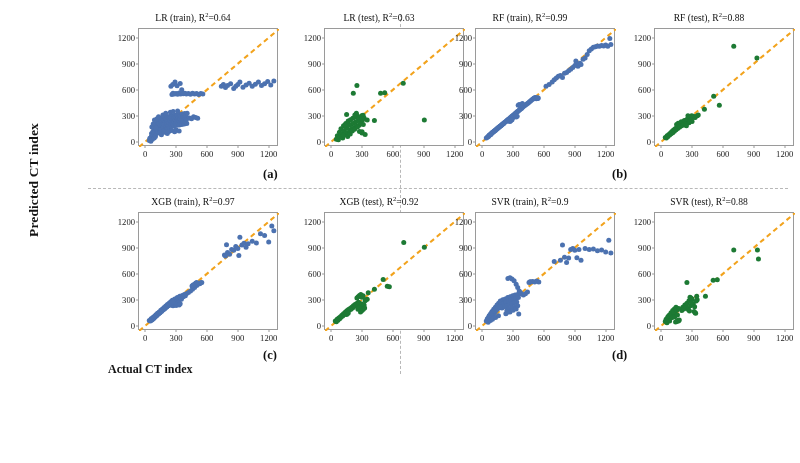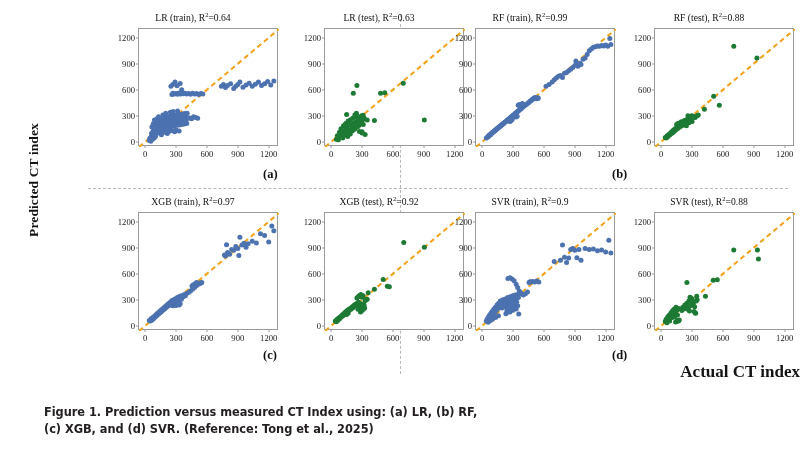--- a/index.html
+++ b/index.html
@@ -48,26 +48,26 @@
     letter-spacing: 0.1px;
     color: #141414;
     white-space: nowrap;
   }
 
   #xlabel {
     position: absolute;
     left: 0;
     top: 362px;
     width: 800px;
-    text-align: right;
+    text-align: left;
     padding-left: 108px;
     box-sizing: border-box;
     font-family: "Liberation Serif", "DejaVu Serif", serif;
     font-weight: bold;
-    font-size: 17px;
+    font-size: 12px;
     color: #141414;
   }
 
   
   .divider-h {
     position: absolute;
     left: 88px;
     top: 188px;
     width: 700px;
     height: 0;
@@ -1180,19 +1180,14 @@
       </div>
 
     <div class="quad-label" style="left:263px; top:167px;">(a)</div>
     <div class="quad-label" style="left:612px; top:167px;">(b)</div>
     <div class="quad-label" style="left:263px; top:348px;">(c)</div>
     <div class="quad-label" style="left:612px; top:348px;">(d)</div>
 
     <div id="xlabel">Actual CT index</div>
   </div>
 
-  <div id="caption">
-    <span>Figure 1. Prediction versus measured CT Index using: (a) LR, (b) RF,</span>
-    <br>
-    <span>(c) XGB, and (d) SVR. (Reference: Tong et al., 2025)</span>
-  </div>
 
 </div>
 
 </body></html>

